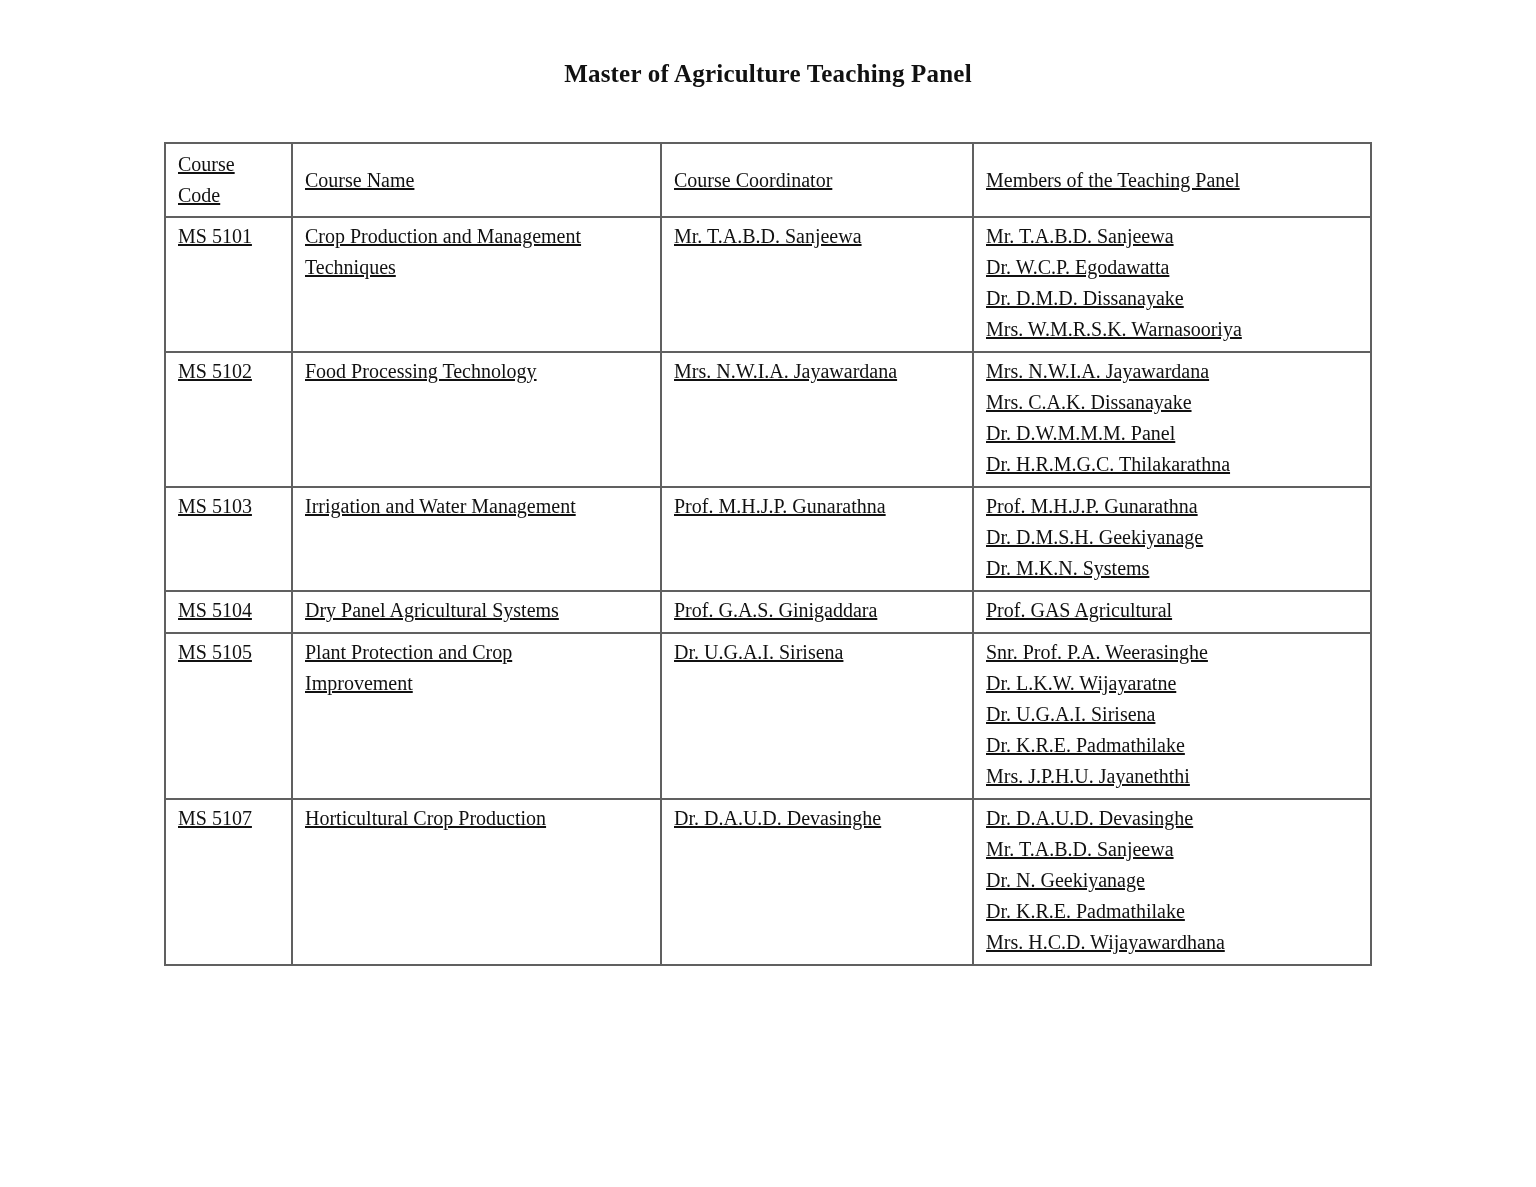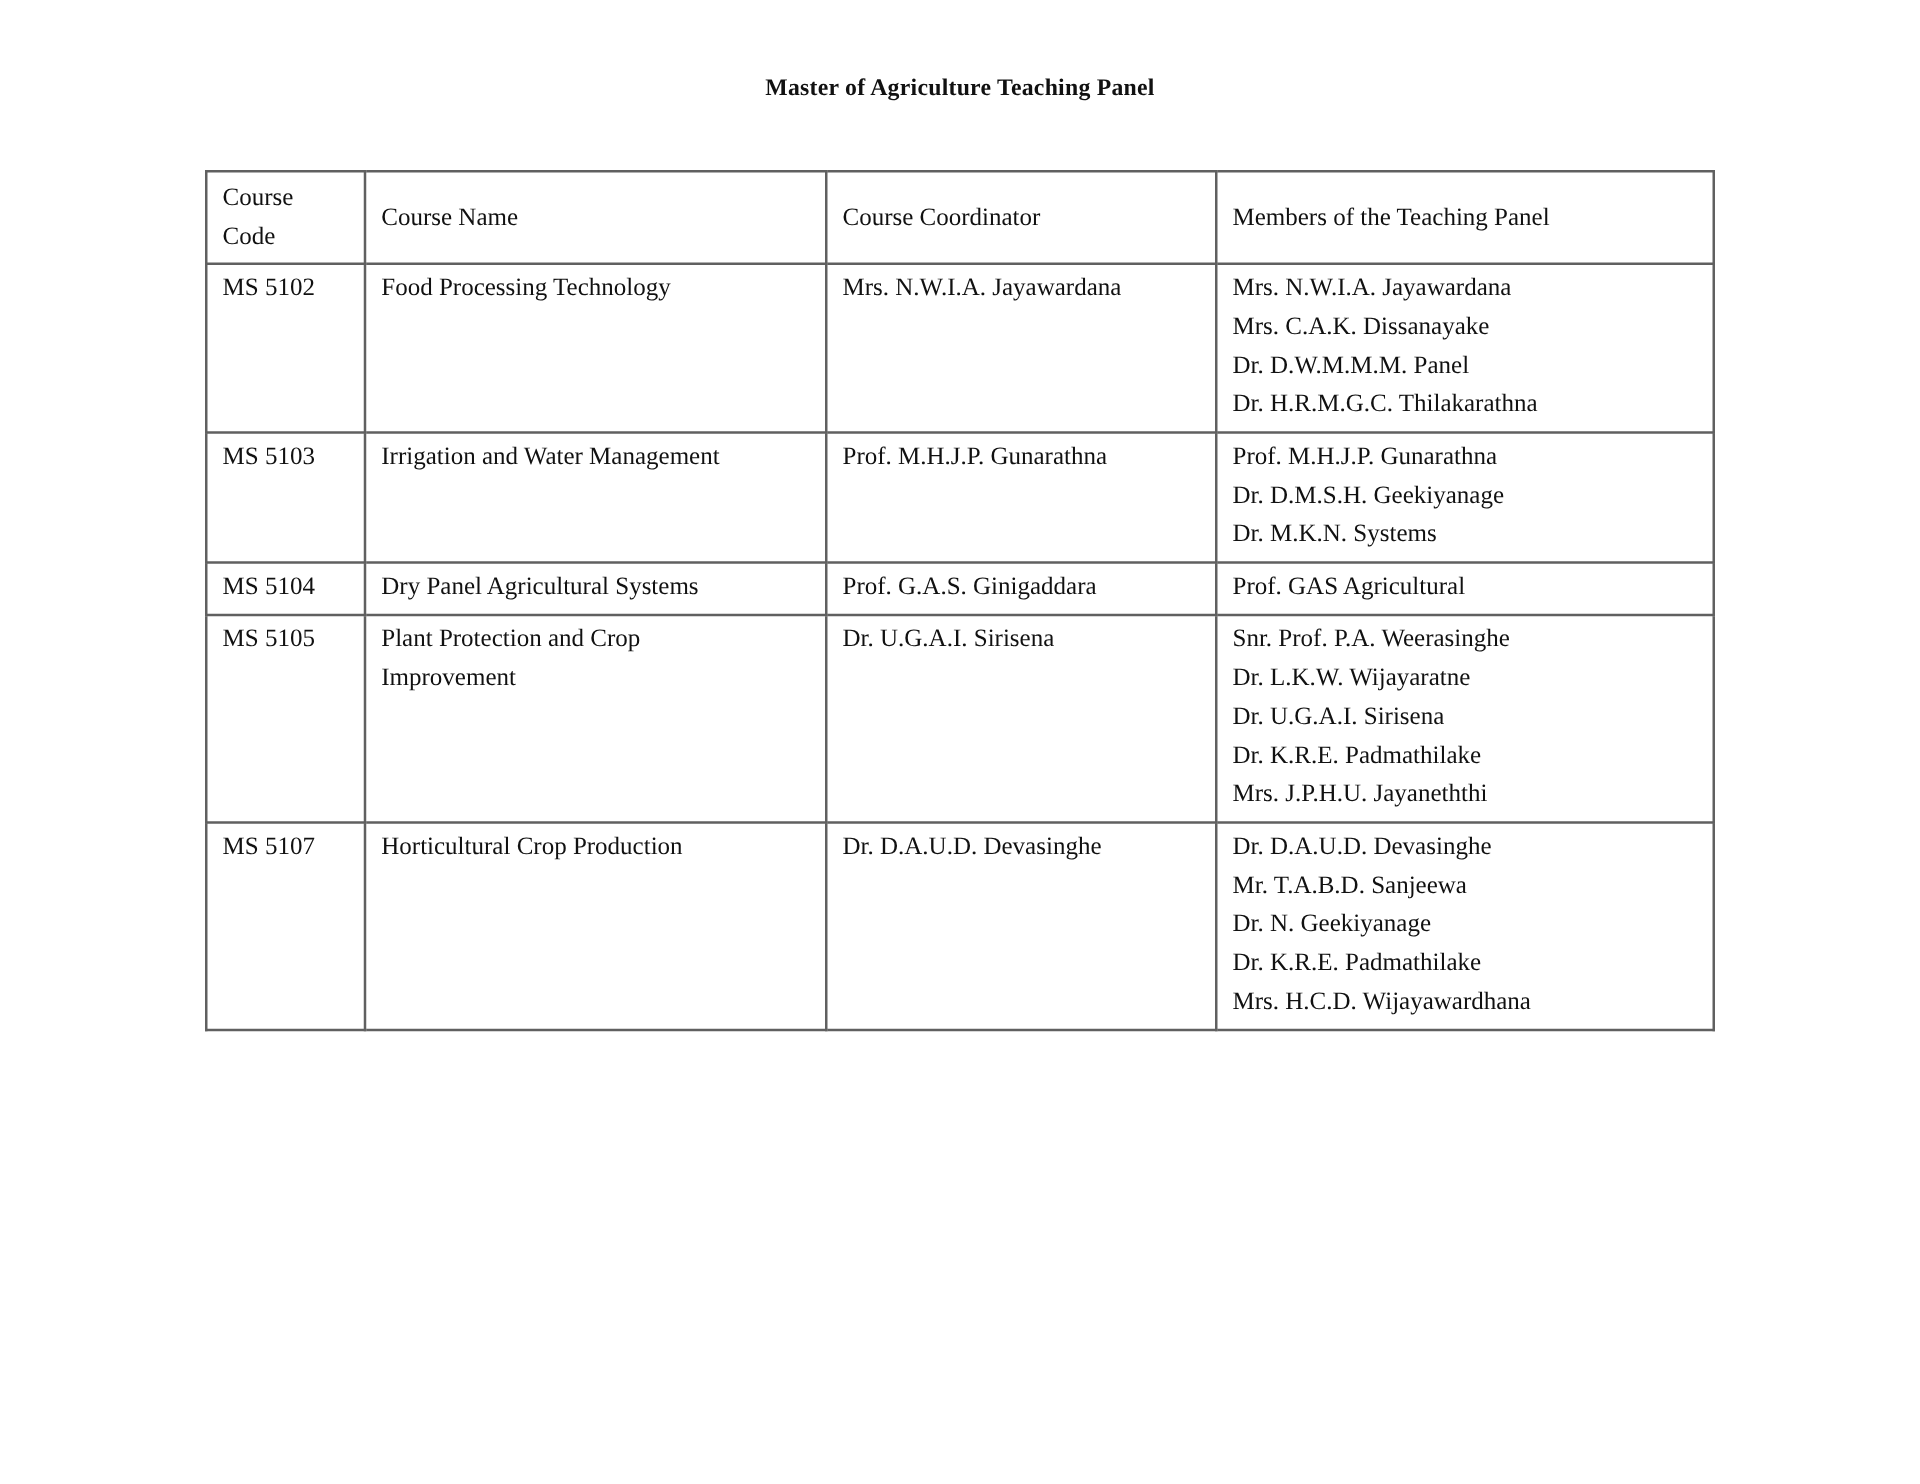--- a/index.html
+++ b/index.html
@@ -9,30 +9,31 @@
     font-family: "Liberation Serif", "DejaVu Serif", serif;
     color: #111111;
   }
   body {
     min-height: 1187px;
     padding-top: 60px;
   }
   .doc-title {
     text-align: center;
     font-weight: bold;
-    font-size: 19px;
+    font-size: 25px;
     letter-spacing: 0.2px;
     margin-bottom: 54px;
   }
   table.panel-table {
     border-collapse: collapse;
     table-layout: fixed;
     width: 1206px;
     margin: 0 auto;
     font-size: 20px;
+    text-decoration: underline;
   }
   table.panel-table col.c-code   { width: 127px; }
   table.panel-table col.c-name   { width: 369px; }
   table.panel-table col.c-coord  { width: 312px; }
   table.panel-table col.c-members{ width: 398px; }
   table.panel-table th,
   table.panel-table td {
     border: 2px solid #606060;
     font-weight: normal;
     line-height: 31px;
@@ -66,20 +67,32 @@
   <thead>
     <tr>
       <th class="center pre-line">Course
 Code</th>
       <th class="center">Course Name</th>
       <th>Course Coordinator</th>
       <th>Members of the Teaching Panel</th>
     </tr>
   </thead>
   <tbody>
+    <tr>
+      <td>MS 5101</td>
+      <td class="pre-line">Crop Production and Management
+Techniques</td>
+      <td>Mr. T.A.B.D. Sanjeewa</td>
+      <td>
+        <div class="member-line">Mr. T.A.B.D. Sanjeewa</div>
+        <div class="member-line">Dr. W.C.P. Egodawatta</div>
+        <div class="member-line">Dr. D.M.D. Dissanayake</div>
+        <div class="member-line">Mrs. W.M.R.S.K. Warnasooriya</div>
+      </td>
+    </tr>
     <tr>
       <td>MS 5102</td>
       <td class="pre-line">Food Processing Technology</td>
       <td>Mrs. N.W.I.A. Jayawardana</td>
       <td>
         <div class="member-line">Mrs. N.W.I.A. Jayawardana</div>
         <div class="member-line">Mrs. C.A.K. Dissanayake</div>
         <div class="member-line">Dr. D.W.M.M.M. Panel</div>
         <div class="member-line">Dr. H.R.M.G.C. Thilakarathna</div>
       </td>

